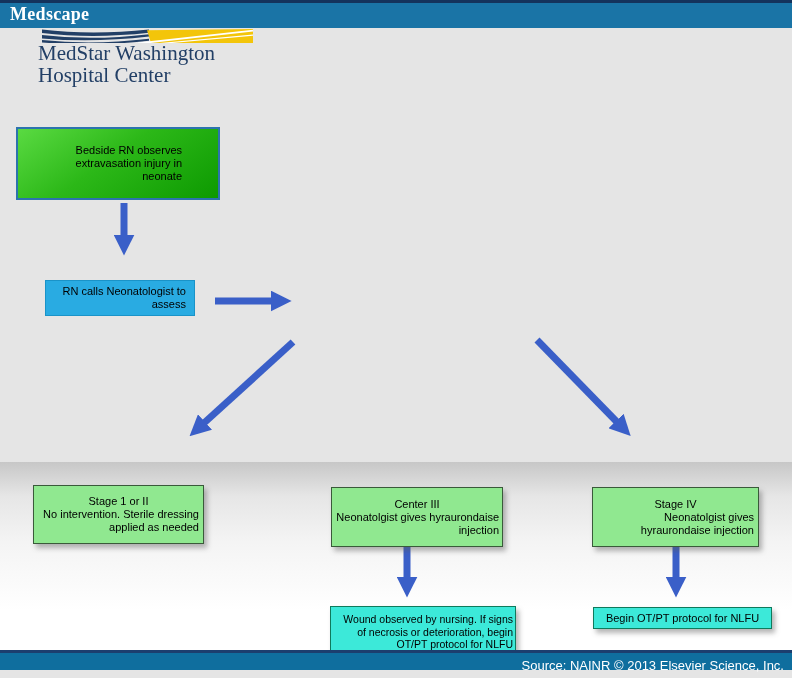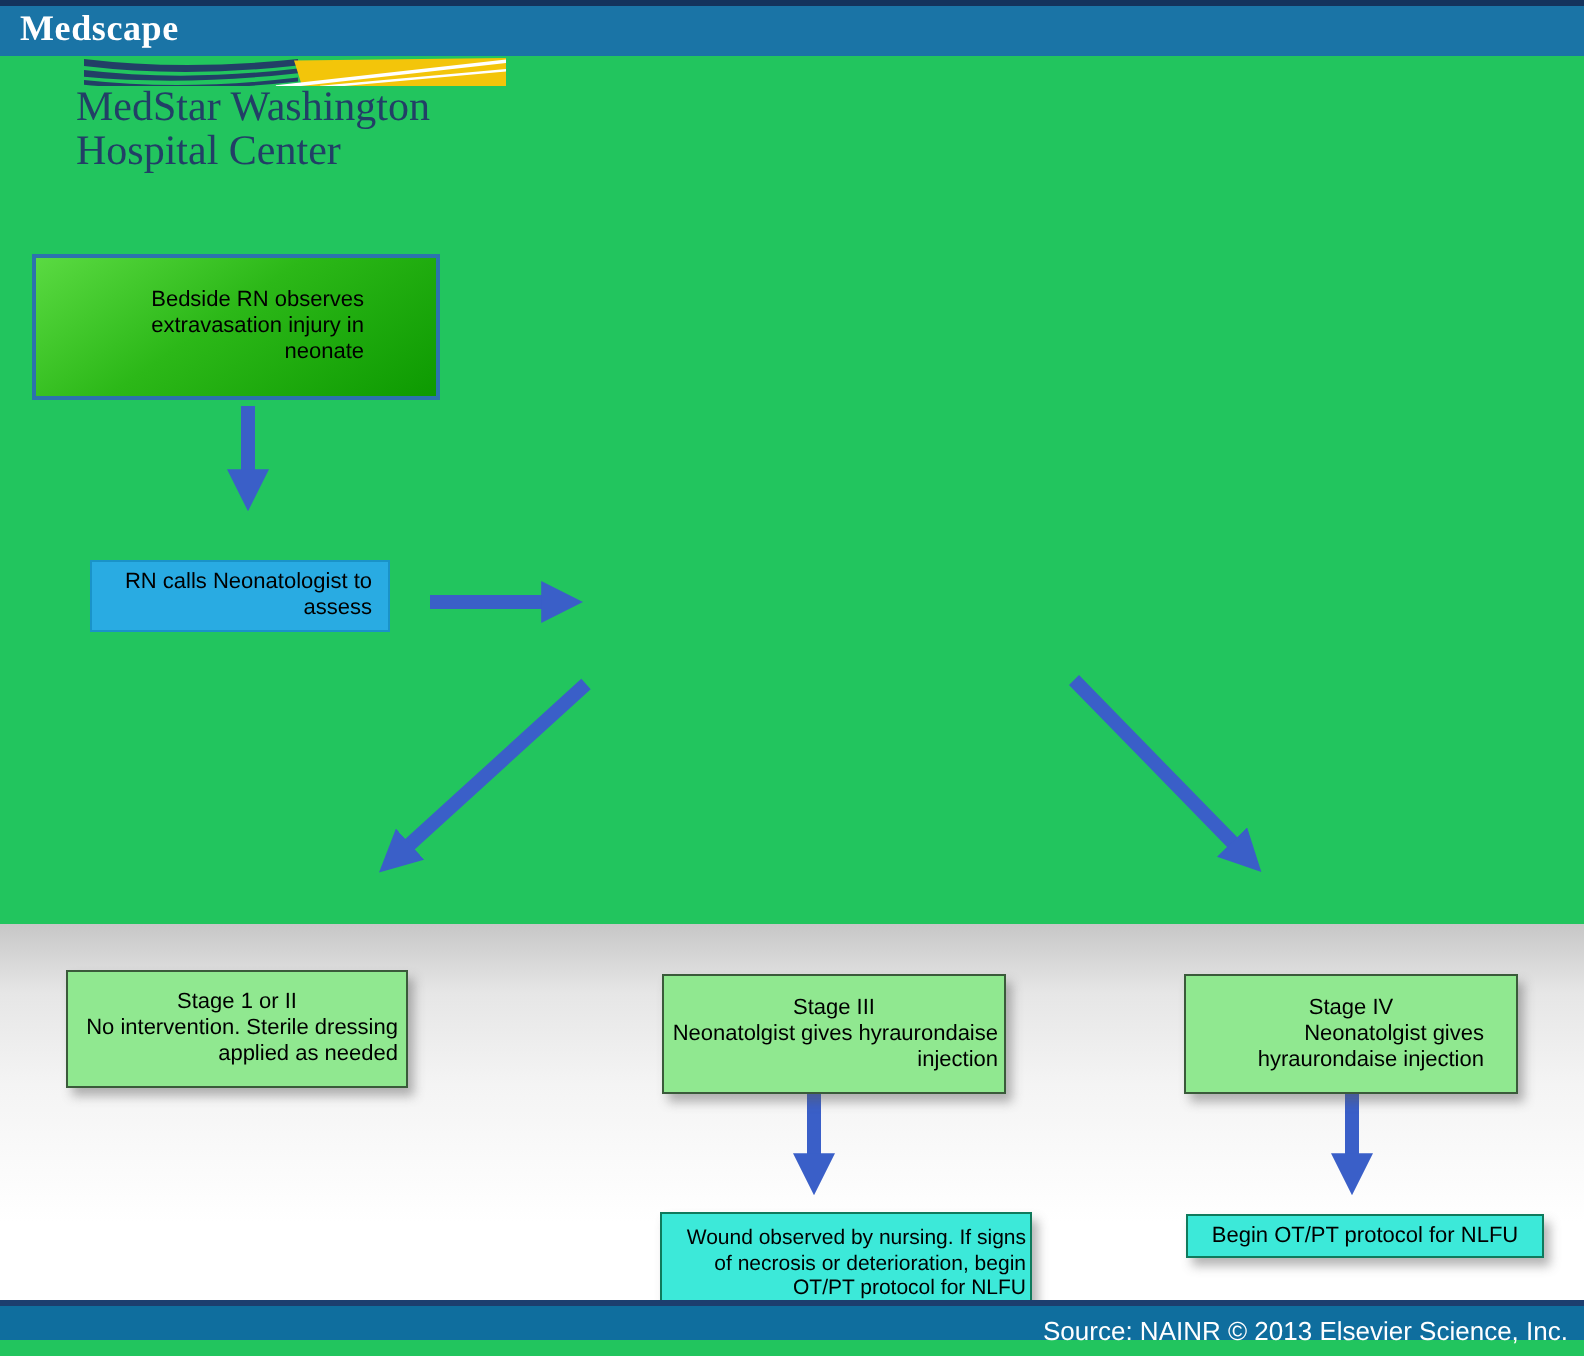--- a/index.html
+++ b/index.html
@@ -1,18 +1,18 @@
 <!DOCTYPE html>
 <html style="--brand_bar: #1a74a6; --brand_bar_top_line: #14335c; --footer_bar: #0f6e9e; --footer_line: #1c3e6e; --navy_text: #223f66; --yellow: #f3c50a; --green_box_border: #2c73ae; --blue_box: #29abe2; --blue_box_border: #1a93c8; --stage_green: #90e890; --stage_border: #3a5a3a; --cyan_box: #3ce9d9; --cyan_border: #0f7a5c; --arrow: #3a5fc8;"><head>
 <meta charset="utf-8">
 <style>
   html,body{margin:0;padding:0;background:#ffffff;}
   .stage{
     position:relative;width:792px;height:678px;overflow:hidden;
-    background:#22c55e;font-family:"Liberation Sans",sans-serif;
+    background:#e5e5e5;font-family:"Liberation Sans",sans-serif;
   }
   
   .topline{position:absolute;left:0;top:0;width:792px;height:3px;background:var(--brand_bar_top_line,#14335c);}
   .topbar{position:absolute;left:0;top:3px;width:792px;height:25px;background:var(--brand_bar,#1a74a6);}
   .brand{
     position:absolute;left:10px;top:1px;color:#ffffff;
     font-family:"Liberation Serif",serif;font-weight:bold;font-size:18px;letter-spacing:.3px;
   }
   .emblem{position:absolute;left:42px;top:29px;width:211px;height:14px;}
   .wave{fill:var(--navy_text,#223f66);}
@@ -51,21 +51,21 @@
   .rn-calls{left:45px;top:280px;width:150px;height:36px;padding:0 8px;}
   .assess{left:330px;top:280px;width:194px;height:50px;padding:0 3px;font-size:10.5px;line-height:12.5px;}
   .stagebox{
     background:var(--stage_green,#90e890);
     border:1.5px solid var(--stage_border,#3a5a3a);
     box-shadow:3px 4px 5px rgba(90,90,90,.45);
     margin-top:13px;
   }
   .stage12{left:33px;top:472px;width:171px;height:59px;padding:0 4px;}
   .stage3{left:331px;top:474px;width:172px;height:60px;padding:0 3px;}
-  .stage4{left:592px;top:474px;width:167px;height:60px;padding:0 16px;}
+  .stage4{left:592px;top:474px;width:167px;height:60px;padding:0 4px;}
   .cyanbox{
     background:var(--cyan_box,#3ce9d9);
     border:1.5px solid var(--cyan_border,#0f7a5c);
     box-shadow:3px 4px 5px rgba(90,90,90,.45);
   }
   .wound{left:330px;top:606px;width:186px;height:52px;padding:0 2px;font-size:10.5px;line-height:12.5px;}
   .begin{left:593px;top:607px;width:179px;height:22px;padding:0 4px;}
   
   .footline{position:absolute;left:0;top:650px;width:792px;height:3px;background:var(--footer_line,#1c3e6e);}
   .footbar{
@@ -118,21 +118,21 @@
 
   <div class="node bluebox rn-calls">RN calls Neonatologist to assess</div>
 
 
   <div class="node stagebox stage12">
     <span>Stage 1 or II</span>
     <span>No intervention. Sterile dressing applied as needed</span>
   </div>
 
   <div class="node stagebox stage3">
-    <span>Stage III</span>
+    <span>Center III</span>
     <span>Neonatolgist gives hyraurondaise injection</span>
   </div>
 
   <div class="node stagebox stage4">
     <span>Stage IV</span>
     <span>Neonatolgist gives hyraurondaise injection</span>
   </div>
 
   <div class="node cyanbox wound">Wound observed by nursing. If signs of necrosis or deterioration, begin OT/PT protocol for NLFU</div>
 

